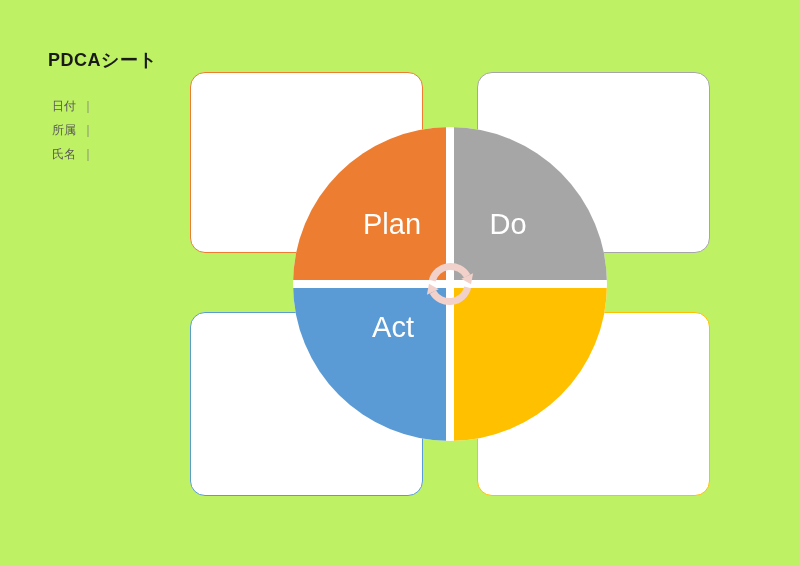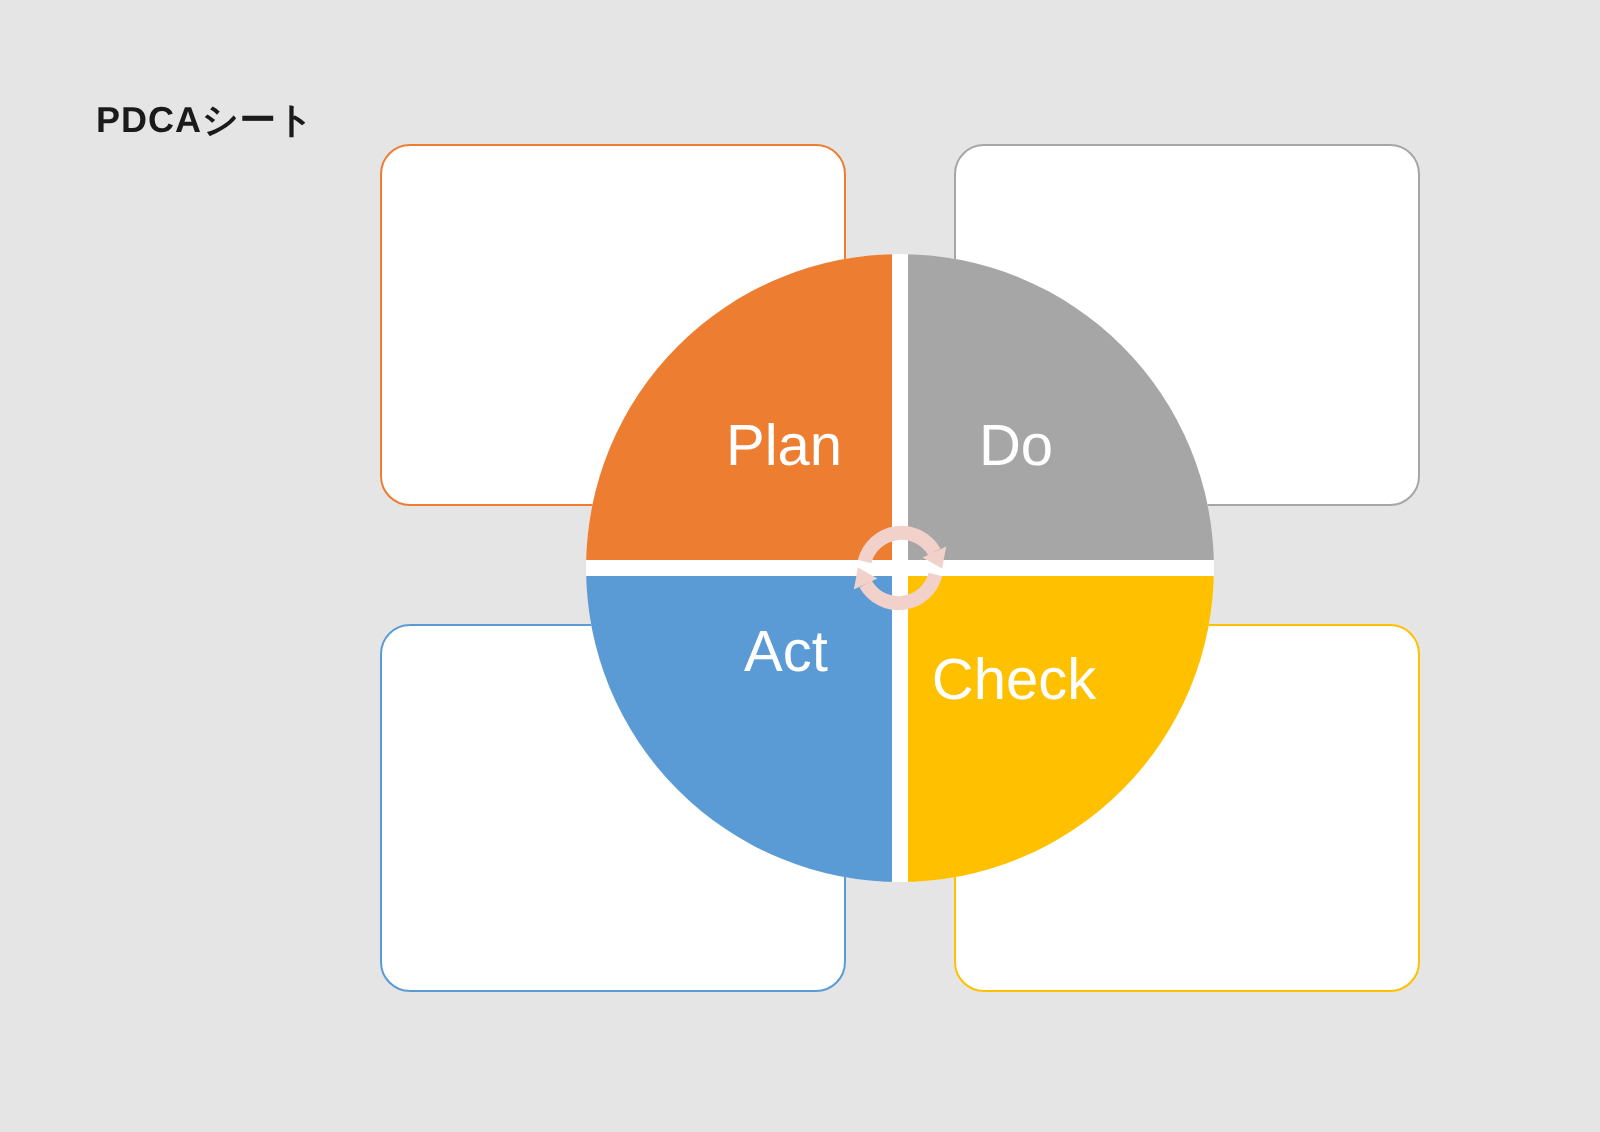--- a/index.html
+++ b/index.html
@@ -5,21 +5,21 @@
   html, body {
     margin: 0;
     padding: 0;
     background: #ffffff;
     font-family: "Liberation Sans", "DejaVu Sans", sans-serif;
   }
   .sheet {
     position: relative;
     width: 800px;
     height: 566px;
-    background: #e5e5e5;
+    background: #bef264;
     overflow: hidden;
   }
   .page-title {
     position: absolute;
     left: 48px;
     top: 48px;
     margin: 0;
     font-size: 18px;
     font-weight: bold;
     color: #1a1a1a;
@@ -96,36 +96,40 @@
     top: 127px;
   }
 </style>
 </head>
 <body>
 
 <div class="sheet">
 
   <h1 class="page-title">PDCAシート</h1>
 
+  <div class="meta">
+    <div class="meta-row"><span>日付</span><span class="sep">｜</span></div>
+    <div class="meta-row"><span>所属</span><span class="sep">｜</span></div>
+    <div class="meta-row"><span>氏名</span><span class="sep">｜</span></div>
+  </div>
 
   <div class="note-box nb-top nb-left nb-plan"></div>
   <div class="note-box nb-top nb-right nb-do"></div>
   <div class="note-box nb-bottom nb-left nb-act"></div>
   <div class="note-box nb-bottom nb-right nb-check"></div>
 
   <div class="cycle">
     <div class="quad q-tl" style="background:#ED7D31"></div>
     <div class="quad q-tr" style="background:#A6A6A6"></div>
     <div class="quad q-bl" style="background:#5B9BD5"></div>
     <div class="quad q-br" style="background:#FFC000"></div>
 
     <span class="quad-label ql-plan">Plan</span>
     <span class="quad-label ql-do">Do</span>
     <span class="quad-label ql-act">Act</span>
-    <span class="quad-label ql-check">Check</span>
 
     <svg class="cycle-icon" width="64" height="60" viewBox="0 0 64 60" fill="none">
       <g stroke="#F2D1CB" stroke-width="7" fill="#F2D1CB">
 
         <path d="M 14.3 26.7 A 19 19 0 0 1 49.2 22" fill="none"></path>
         <polygon points="55.1,19.3 43.3,24.7 53.0,30.2" stroke="none"></polygon>
 
         <g transform="rotate(180 32 30)">
           <path d="M 14.3 26.7 A 19 19 0 0 1 49.2 22" fill="none"></path>
           <polygon points="55.1,19.3 43.3,24.7 53.0,30.2" stroke="none"></polygon>

